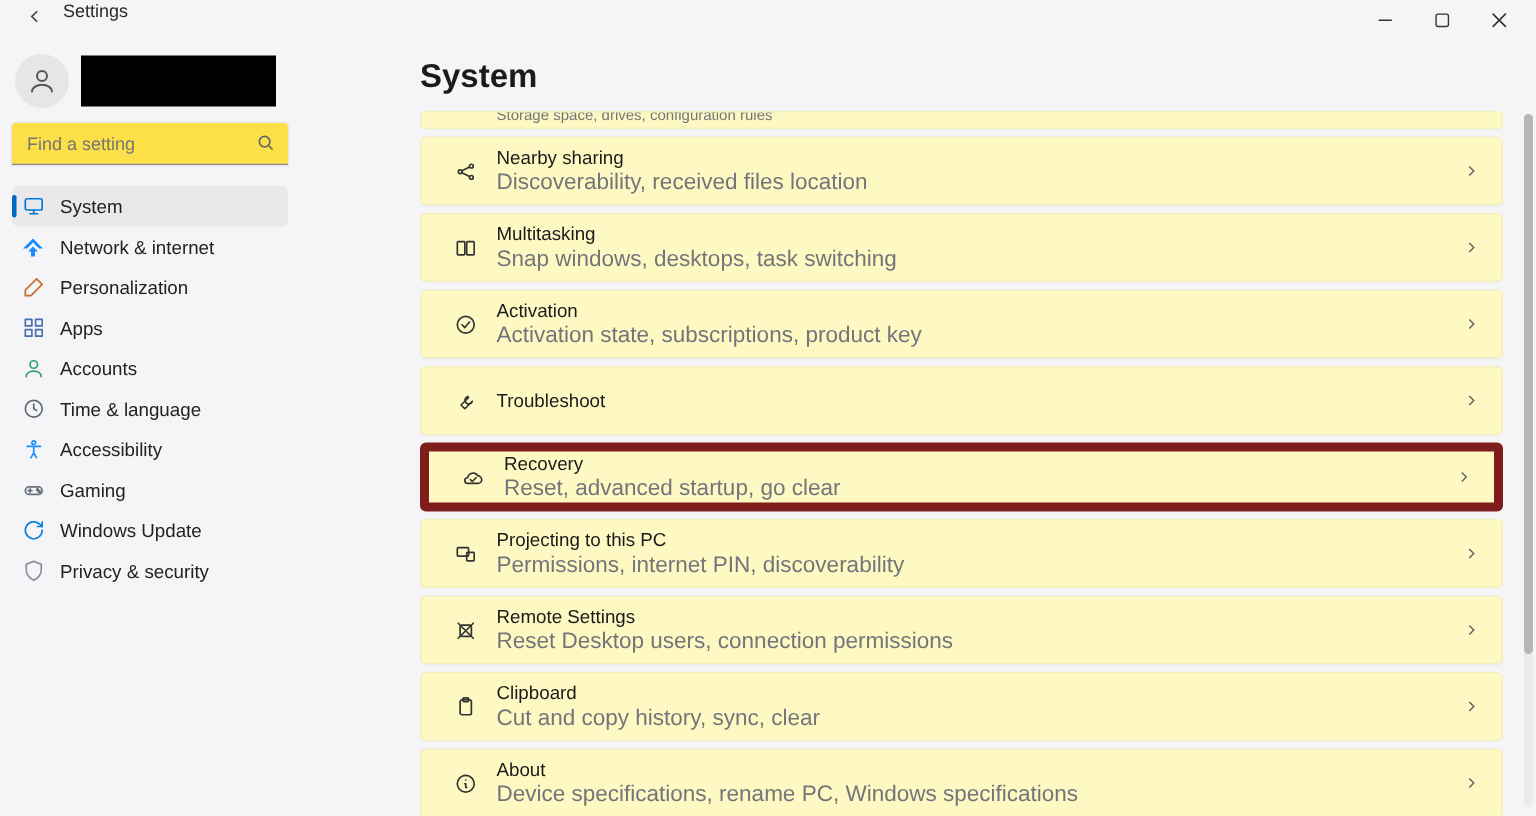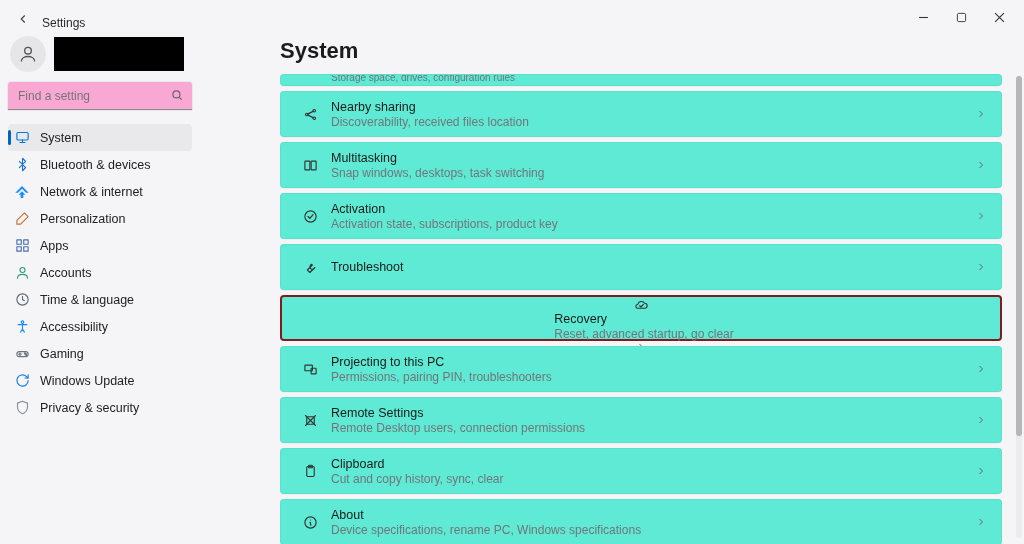--- a/index.html
+++ b/index.html
@@ -3,21 +3,21 @@
 <meta charset="utf-8">
 <style>
   * { box-sizing: border-box; margin: 0; padding: 0; }
   html, body {
     width: 1024px; height: 544px; overflow: hidden;
     font-family: "Segoe UI", Arial, sans-serif;
     background: #f5f5f7; color: #1b1b1b;
     font-size: 12.5px;
   }
   .titlebar {
-    height: 30px; display: flex; align-items: flex-end;
+    height: 30px; display: flex; align-items: flex-start;
     padding: 0 6px 0 12px;
   }
   .back-btn {
     width: 22px; height: 22px; display: flex; align-items: center;
     justify-content: center; border-radius: 4px; color: #444;
   }
   .app-title { margin-left: 8px; font-size: 12px; color: #2a2a2a; }
   .winbtns { margin-left: auto; display: flex; }
   .winbtn {
     width: 38px; height: 26px; display: flex; align-items: center;
@@ -32,21 +32,21 @@
   .avatar {
     width: 36px; height: 36px; border-radius: 50%; background: #e6e6e8;
     display: flex; align-items: center; justify-content: center; color: #555;
   }
   .name-block { width: 130px; height: 34px; background: #000; }
   .search-wrap {
     position: relative; margin-bottom: 14px;
   }
   .search-input {
     width: 100%; height: 28px; border: none; outline: none;
-    background: #f9a8d4; border-bottom: 1.5px solid #8a8a8a;
+    background: #fde047; border-bottom: 1.5px solid #8a8a8a;
     padding: 0 28px 0 10px; font-size: 12px; color: #333;
     border-radius: 3px 3px 0 0;
     box-shadow: 0 0 0 1px rgba(0,0,0,0.05);
   }
   .search-icon {
     position: absolute; right: 8px; top: 6px; color: #666;
   }
   .nav { display: flex; flex-direction: column; gap: 0; }
   .nav-item {
     height: 27px; display: flex; align-items: center; gap: 10px;
@@ -62,37 +62,38 @@
 
   
   .main { flex: 1; position: relative; padding: 8px 22px 0 80px; }
   .page-title { font-size: 22px; font-weight: 600; margin-bottom: 10px; }
   .scroll-area {
     position: absolute; left: 80px; right: 22px; top: 44px; bottom: 0;
     overflow: hidden;
   }
   .list { display: flex; flex-direction: column; gap: 5px; }
   .row {
-    background: #5eead4; border: 1px solid rgba(0,0,0,0.04);
+    background: #fef9c3; border: 1px solid rgba(0,0,0,0.04);
     border-radius: 4px; height: 46px;
     display: flex; align-items: center; padding: 0 14px;
     box-shadow: 0 0.5px 1px rgba(0,0,0,0.03);
+    justify-content: center;
   }
   .row.partial-top { height: 12px; overflow:hidden; align-items:flex-end; padding-bottom:2px;}
   .row.partial-top .desc{font-size:10px;}
   .row .icon-cell {
     width: 30px; display:flex; align-items:center; justify-content:center;
     color:#333;
   }
   .row .text-cell { flex:1; padding-left:6px; }
   .row .title-line { font-size: 12.5px; color:#1b1b1b; }
-  .row .desc { font-size: 12px; color: #73757a; margin-top:1px; }
+  .row .desc { font-size: 15px; color: #73757a; margin-top:1px; }
   .row .chev { color:#666; }
   .row.highlight {
-    border: 2px solid #7f1d1d; box-shadow: none; flex-direction: column;
+    border: 6px solid #7f1d1d; box-shadow: none;
   }
   
   .vscroll {
     position: absolute; right: 2px; top: 46px; bottom: 6px; width: 6px;
   }
   .vscroll-track { position:absolute; inset:0; background: rgba(0,0,0,0.04); border-radius:3px;}
   .vscroll-thumb {
     position:absolute; left:0; right:0; top:0; height:78%;
     background: #b6b6b9; border-radius:3px;
   }
@@ -153,28 +154,20 @@
           <span class="nav-icon">
             <svg width="15" height="15" viewBox="0 0 24 24" fill="none" stroke="#0078d4" stroke-width="1.8" stroke-linecap="round" stroke-linejoin="round">
               <rect x="3" y="4" width="18" height="12" rx="2"></rect>
               <path d="M8 20h8M12 16v4"></path>
             </svg>
           </span>
           <span>System</span>
         </div>
         <div class="nav-item">
           <span class="nav-icon">
-            <svg width="15" height="15" viewBox="0 0 24 24" fill="none" stroke="#1a6fd6" stroke-width="1.8" stroke-linecap="round" stroke-linejoin="round">
-              <path d="M7 7l10 10-5 5V2l5 5L7 17"></path>
-            </svg>
-          </span>
-          <span>Bluetooth &amp; devices</span>
-        </div>
-        <div class="nav-item">
-          <span class="nav-icon">
             <svg width="16" height="16" viewBox="0 0 24 24">
               <path fill="#1a8cff" d="M12 3L2 13h4l6-6 6 6h4L12 3zm0 8l-5 5h3v5h4v-5h3l-5-5z"></path>
             </svg>
           </span>
           <span>Network &amp; internet</span>
         </div>
         <div class="nav-item">
           <span class="nav-icon">
             <svg width="15" height="15" viewBox="0 0 24 24" fill="none" stroke="#c96f2e" stroke-width="1.8" stroke-linecap="round" stroke-linejoin="round">
               <path d="M15 3l6 6L9 21H3v-6L15 3z"></path>
@@ -350,38 +343,38 @@
           </div>
           <div class="row">
             <div class="icon-cell">
               <svg width="15" height="15" viewBox="0 0 24 24" fill="none" stroke="#333" stroke-width="1.8" stroke-linecap="round" stroke-linejoin="round">
                 <rect x="3" y="5" width="12" height="9" rx="1"></rect>
                 <rect x="13" y="10" width="8" height="9" rx="1"></rect>
               </svg>
             </div>
             <div class="text-cell">
               <div class="title-line">Projecting to this PC</div>
-              <div class="desc">Permissions, pairing PIN, troubleshooters</div>
+              <div class="desc">Permissions, internet PIN, discoverability</div>
             </div>
             <div class="chev">
               <svg width="12" height="12" viewBox="0 0 24 24" fill="none" stroke="currentColor" stroke-width="2">
                 <path d="M9 6l6 6-6 6"></path>
               </svg>
             </div>
           </div>
           <div class="row">
             <div class="icon-cell">
               <svg width="15" height="15" viewBox="0 0 24 24" fill="none" stroke="#333" stroke-width="1.8" stroke-linecap="round" stroke-linejoin="round">
                 <path d="M4 4l16 16M20 4L4 20"></path>
                 <rect x="6" y="6" width="12" height="12" rx="2"></rect>
               </svg>
             </div>
             <div class="text-cell">
               <div class="title-line">Remote Settings</div>
-              <div class="desc">Remote Desktop users, connection permissions</div>
+              <div class="desc">Reset Desktop users, connection permissions</div>
             </div>
             <div class="chev">
               <svg width="12" height="12" viewBox="0 0 24 24" fill="none" stroke="currentColor" stroke-width="2">
                 <path d="M9 6l6 6-6 6"></path>
               </svg>
             </div>
           </div>
           <div class="row">
             <div class="icon-cell">
               <svg width="15" height="15" viewBox="0 0 24 24" fill="none" stroke="#333" stroke-width="1.8" stroke-linecap="round" stroke-linejoin="round">

